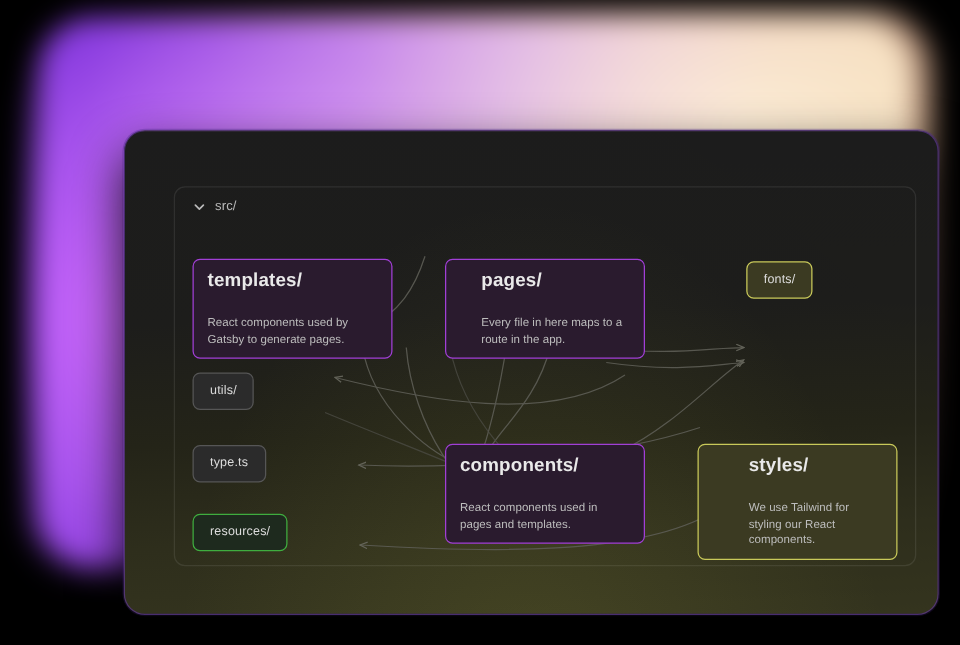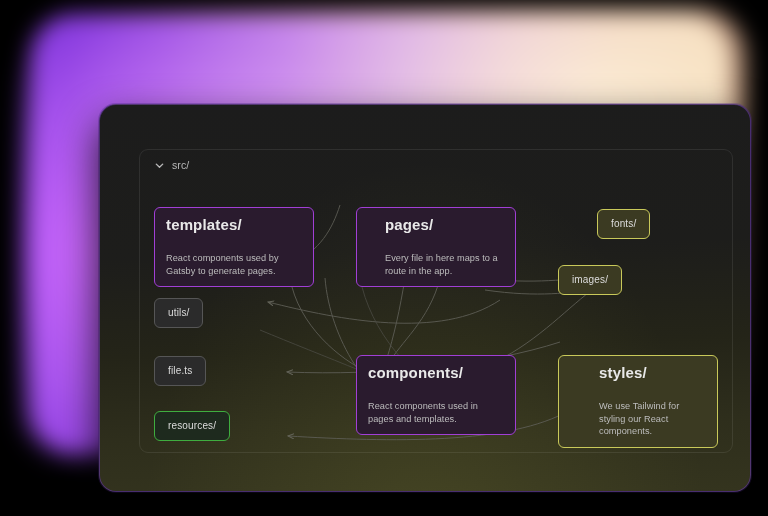--- a/index.html
+++ b/index.html
@@ -231,30 +231,27 @@
 
       <div class="node n-purple" style="left:216px; top:57px; width:160px;padding-left:28px;">
         <div class="title">pages/</div>
         <div class="desc">Every file in here maps to a route in the app.</div>
       </div>
 
       <div class="node n-yellow small" style="left:414px; top:59px;margin-left:43px;">
         <div class="title">fonts/</div>
       </div>
 
-      <div class="node n-yellow small" style="left:418px; top:115px;">
-        <div class="title">images/</div>
-      </div>
 
       <div class="node n-grey small" style="left:14px; top:148px;">
         <div class="title">utils/</div>
       </div>
 
       <div class="node n-grey small" style="left:14px; top:206px;">
-        <div class="title">file.ts</div>
+        <div class="title">type.ts</div>
       </div>
 
       <div class="node n-purple" style="left:216px; top:205px; width:160px;">
         <div class="title">components/</div>
         <div class="desc">React components used in pages and templates.</div>
       </div>
 
       <div class="node n-yellow" style="left:418px; top:205px; width:160px;">
         <div class="title">styles/</div>
         <div class="desc">We use Tailwind for styling our React components.</div>

